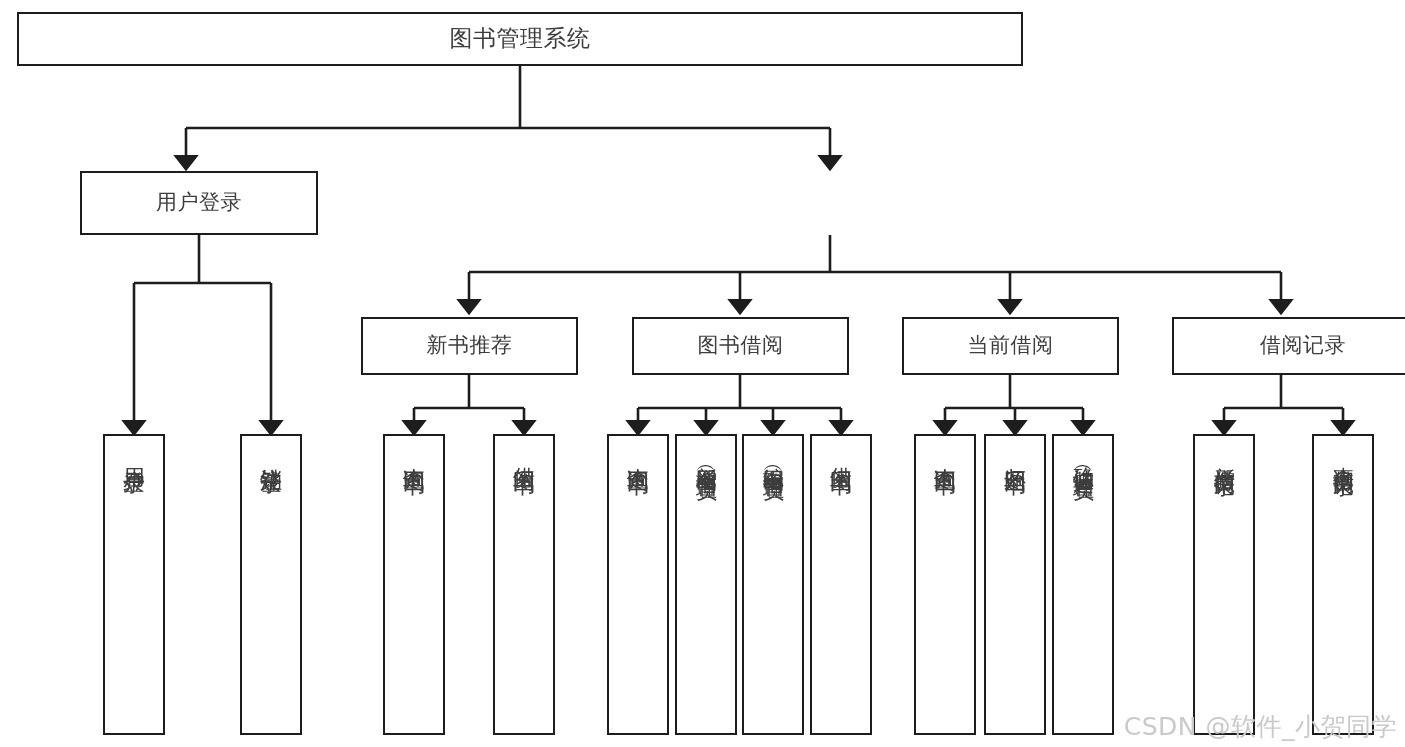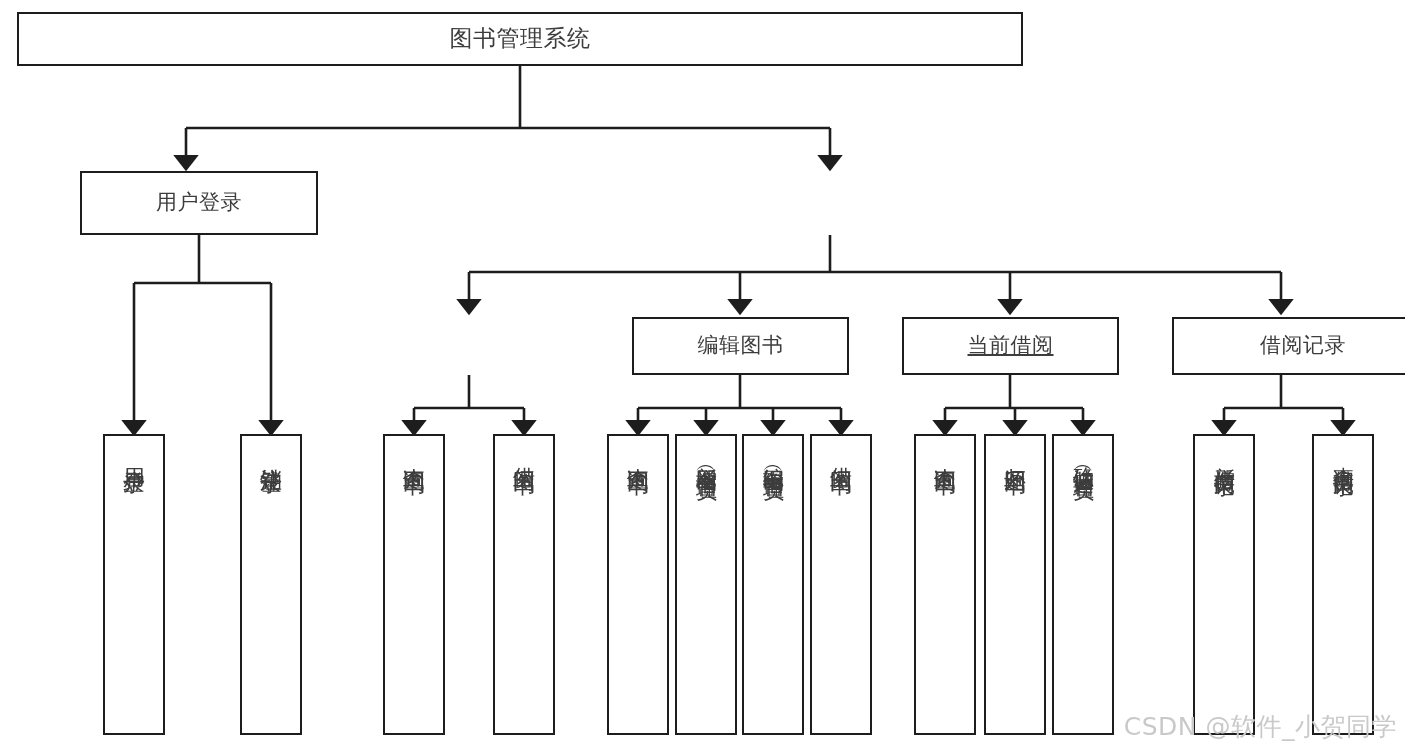--- a/index.html
+++ b/index.html
@@ -113,24 +113,27 @@
   </svg>
 
   <div class="node h-node root" style="left:17px;top:12px;width:1006px;height:54px;">
     <span class="lbl">图书管理系统</span>
   </div>
 
   <div class="node h-node" style="left:80px;top:171px;width:238px;height:64px;">
     <span class="lbl">用户登录</span>
   </div>
 
+  <div class="node h-node" style="left:361px;top:317px;width:217px;height:58px;">
+    <span class="lbl">新书推荐</span>
+  </div>
   <div class="node h-node" style="left:632px;top:317px;width:217px;height:58px;">
-    <span class="lbl">编辑图书</span>
+    <span class="lbl">图书借阅</span>
   </div>
-  <div class="node h-node" style="left:902px;top:317px;width:217px;height:58px;text-decoration:underline;">
+  <div class="node h-node" style="left:902px;top:317px;width:217px;height:58px;">
     <span class="lbl">当前借阅</span>
   </div>
   <div class="node h-node" style="left:1172px;top:317px;width:262px;height:58px;">
     <span class="lbl">借阅记录</span>
   </div>
 
   <div class="node v-node" style="left:103px;top:434px;width:62px;height:301px;">
     <span class="lbl">用户登录</span>
   </div>
   <div class="node v-node" style="left:240px;top:434px;width:62px;height:301px;">

